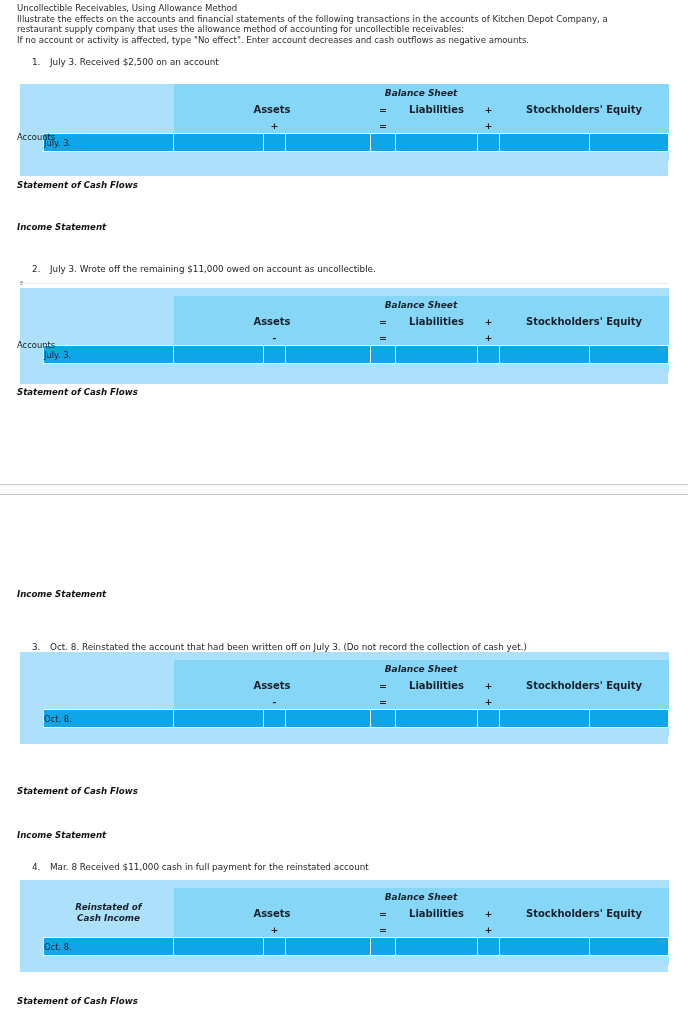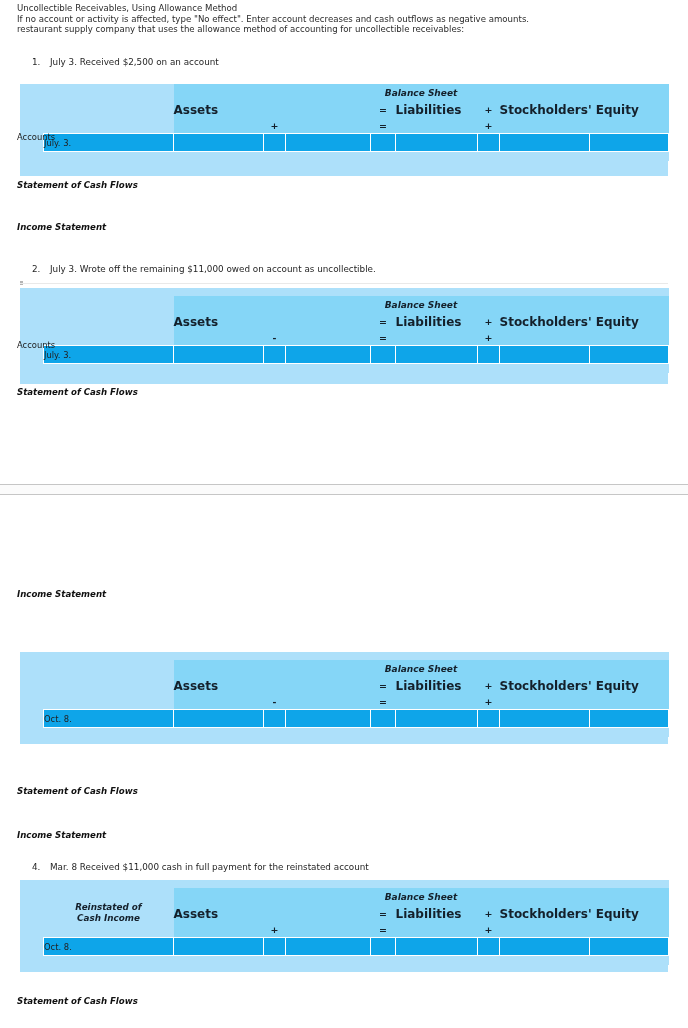--- a/index.html
+++ b/index.html
@@ -72,21 +72,21 @@
 
   
   .hd{background:#85d6f7;color:#14202b;}
   .hd-empty{background:#ade0fa;}
 
   .bs-title{
     text-align:center;font-style:italic;font-weight:bold;font-size:9px;
     height:17px;color:#14202b;
   }
   .colhead{
-    text-align:left;font-weight:bold;font-size:12px;height:17px;color:#14202b;margin-left:16px;
+    text-align:center;font-weight:bold;font-size:10px;height:17px;color:#14202b;margin-left:16px;
   }
   .op{
     text-align:center;font-weight:bold;font-size:9.5px;height:17px;color:#14202b;
   }
   .signrow{
     text-align:center;font-weight:bold;font-size:9.5px;height:15px;color:#14202b;
   }
   .scf-head{
     text-align:center;font-style:italic;font-weight:bold;font-size:8.8px;
     line-height:11px;color:#14202b;background:#ade0fa;
@@ -100,22 +100,23 @@
   }
   .pad-b{height:9px;background:#ade0fa;}
 </style>
 </head>
 <body>
 
 <div class="page">
 
   <div class="intro">
     <div>Uncollectible Receivables, Using Allowance Method</div>
+    <div>Illustrate the effects on the accounts and financial statements of the following transactions in the accounts of Kitchen Depot Company, a</div>
+    <div>restaurant supply company that uses the allowance method of accounting for uncollectible receivables:</div>
     <div>If no account or activity is affected, type "No effect". Enter account decreases and cash outflows as negative amounts.</div>
-    <div>restaurant supply company that uses the allowance method of accounting for uncollectible receivables:</div>
   </div>
 
   <div class="task" style="left:32px;top:57px;">
     <span class="num">1.</span><span>July 3. Received $2,500 on an account</span>
   </div>
 
   <div class="tblock" style="top:84px;height:92px;">
     <div class="acctlabel" style="top:48px;left:-3px;">Accounts</div>
     <table class="tbl" style="margin-left:23px;">
       <colgroup>
@@ -234,20 +235,23 @@
     </tbody>
       </table>
   </div>
 
   <div class="seclabel" style="top:387px;">Statement of Cash Flows</div>
 
   <div class="pagebreak" style="top:484px;"></div>
 
   <div class="seclabel" style="top:589px;">Income Statement</div>
 
+  <div class="task" style="left:32px;top:642px;">
+    <span class="num">3.</span><span>Oct. 8. Reinstated the account that had been written off on July 3. (Do not record the collection of cash yet.)</span>
+  </div>
 
   <div class="tblock" style="top:652px;height:92px;">
     <table class="tbl" style="margin-left:23px;">
       <colgroup>
         <col style="width:130px">
           <col style="width:90px">
           <col style="width:22px">
           <col style="width:85px">
         <col style="width:25px">
           <col style="width:82px">

